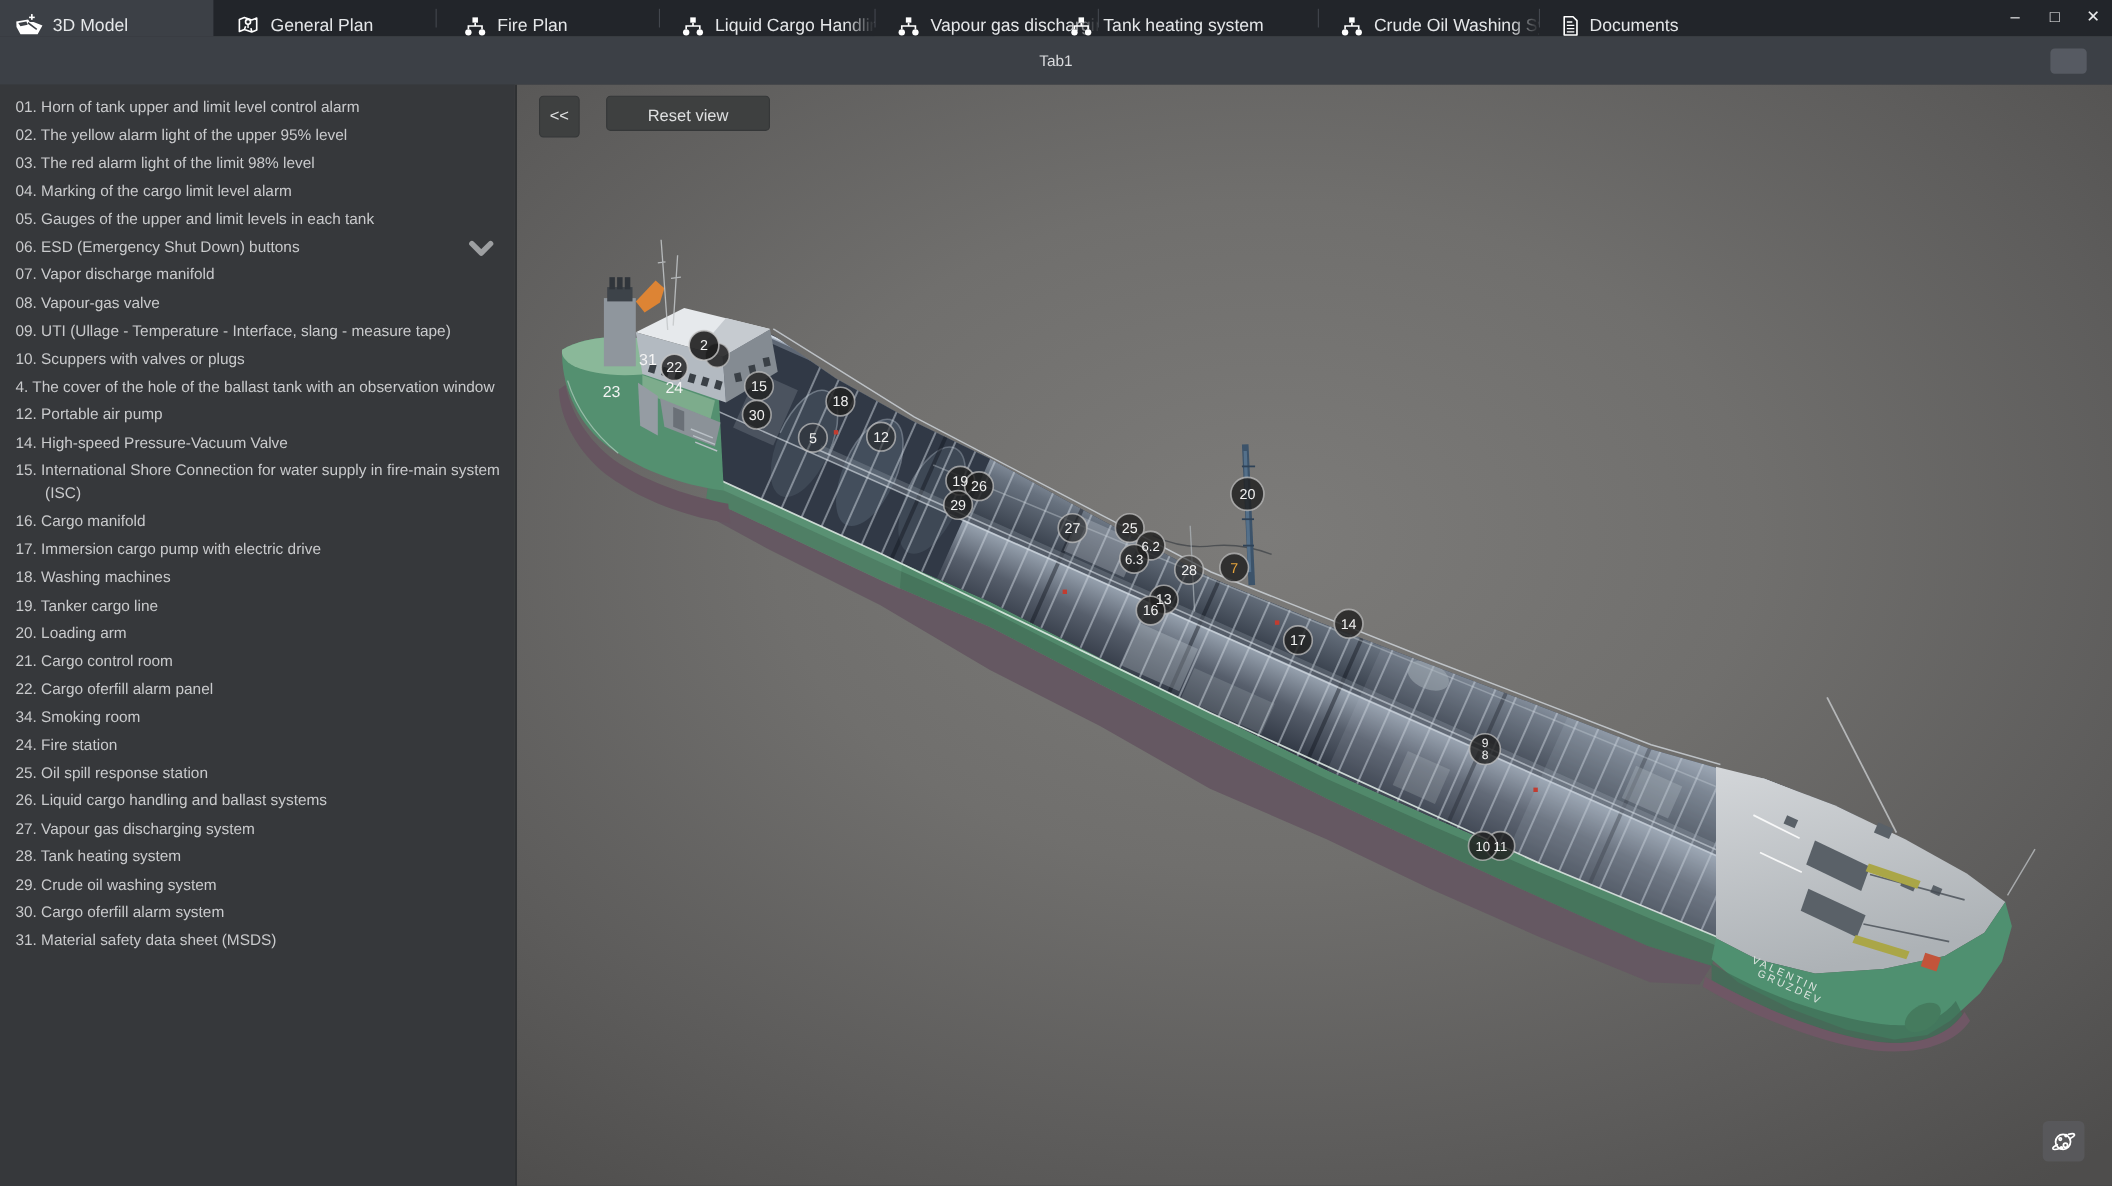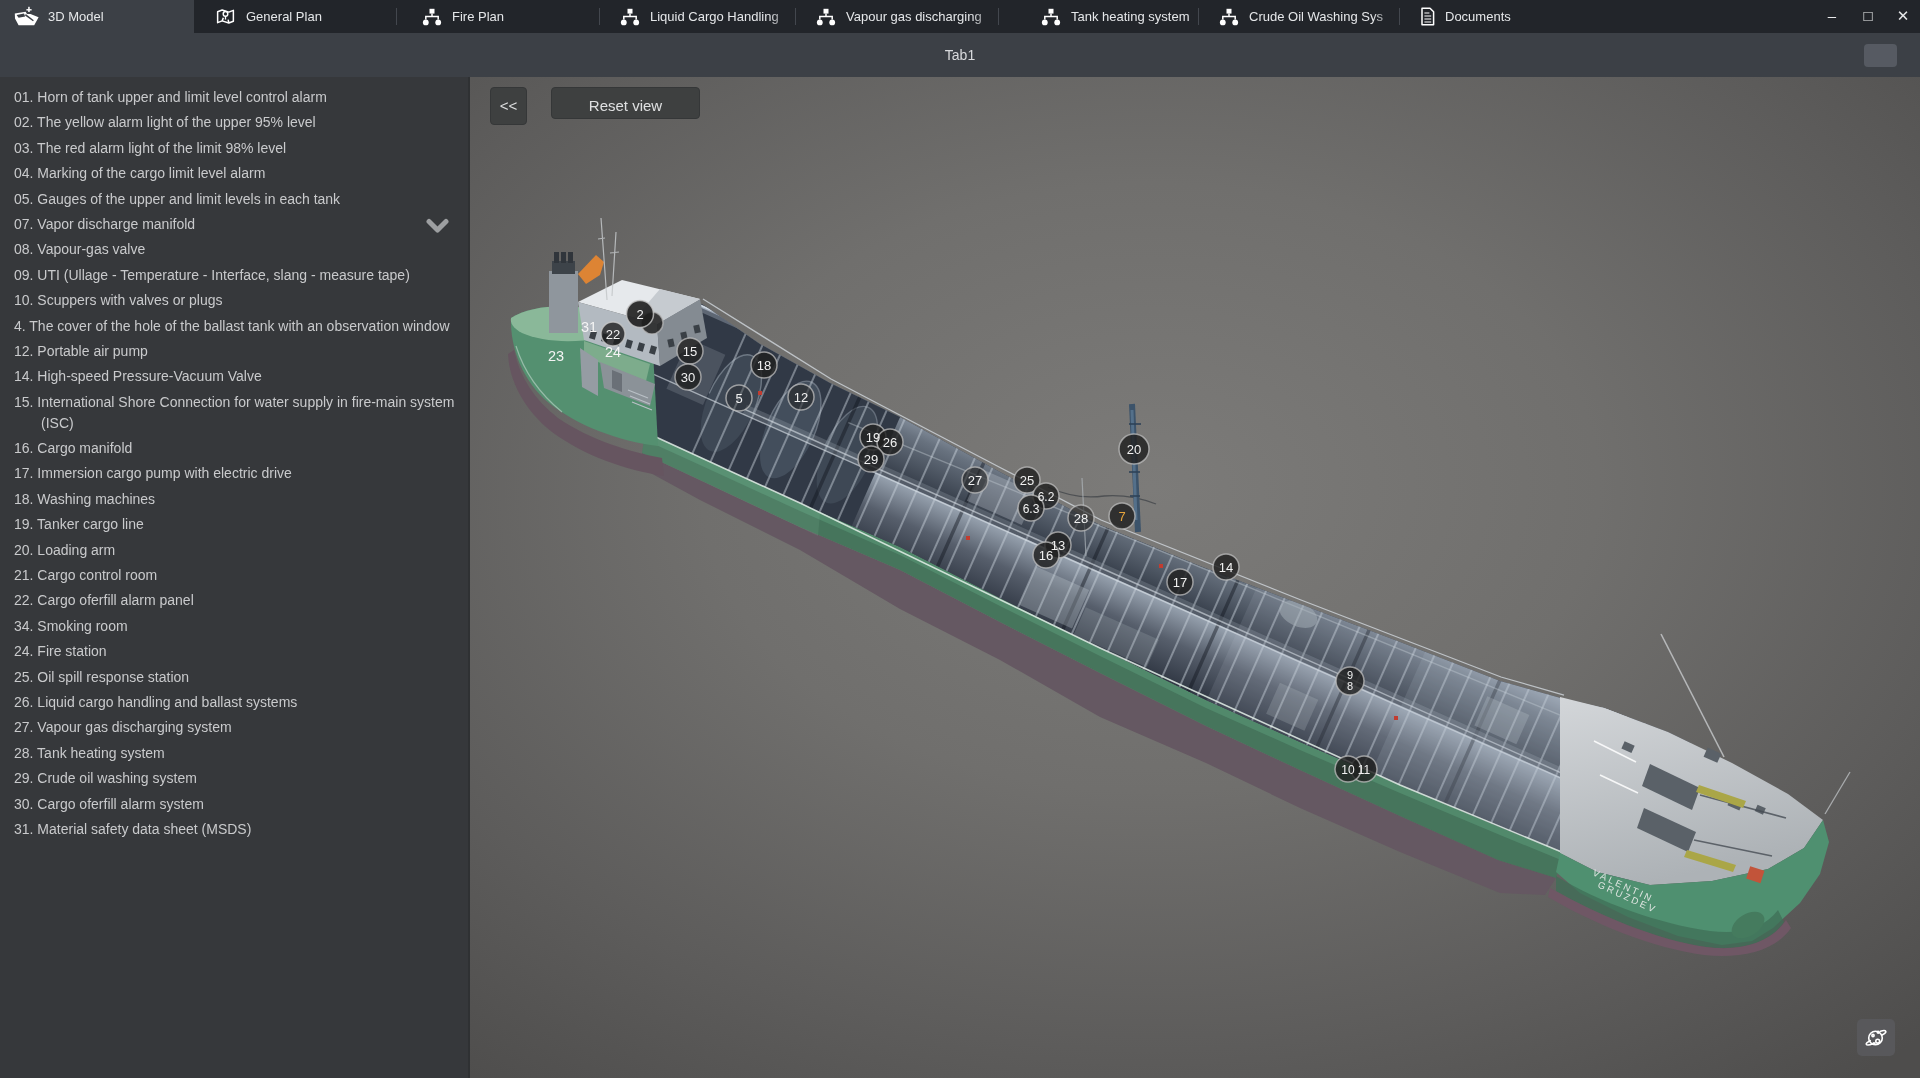--- a/index.html
+++ b/index.html
@@ -1,20 +1,20 @@
 <!DOCTYPE html>
 <html><head>
 <meta charset="utf-8">
 <style>
   * { margin:0; padding:0; box-sizing:border-box; }
   html,body { width:1920px; height:1078px; overflow:hidden; background:#36383b;
     font-family:"Liberation Sans", sans-serif; }
   .topbar { position:absolute; left:0; top:0; width:1920px; height:33px; background:#22252a; }
-  .tab { position:absolute; top:0; height:33px; display:flex; align-items:center;
-    color:#e5e7e9; font-size:13px; white-space:nowrap; overflow:hidden; }
+  .tab { position:absolute; top:0; height:33px; display:flex; align-items:flex-end;
+    color:#e5e7e9; font-size:16px; white-space:nowrap; overflow:hidden; }
   .tab svg { margin-right:10px; flex:none; }
   .tab.active { background:#3c4046; }
   .vsep { position:absolute; top:8px; height:17px; width:1px; background:#43474e; }
   .fade { position:absolute; top:0; height:33px; width:26px;
     background:linear-gradient(to right, rgba(34,37,42,0), #22252a); }
   .winbtn { position:absolute; top:0; height:33px; width:30px; color:#e8e9ea;
     text-align:center; line-height:31px; font-size:15px; }
   .tabrow { position:absolute; left:0; top:33px; width:1920px; height:44px; background:#3c4046;text-decoration:underline; }
   .tabrow .title { position:absolute; left:0; right:0; top:0; height:44px; text-align:center;
     line-height:44px; color:#d9dadd; font-size:14px; }
@@ -75,21 +75,21 @@
   <div class="vsep" style="left:795px;"></div>
   <div class="tab" style="left:796px;width:202px;padding-left:20px;">
     <svg width="20" height="18" viewBox="0 0 20 18" fill="#fff">
       <rect x="7.5" y="0.8" width="5" height="4.8"></rect>
       <circle cx="3.8" cy="14.4" r="2.9"></circle>
       <circle cx="16.2" cy="14.4" r="2.9"></circle>
       <path d="M10,5.6 V8.6 M3.8,11.5 V8.6 H16.2 V11.5" stroke="#fff" stroke-width="1.5" fill="none"></path>
     </svg>Vapour gas discharging</div>
   <div class="fade" style="left:972px;"></div>
   <div class="vsep" style="left:998px;"></div>
-  <div class="tab" style="left:1021px;width:199px;padding-left:20px;">
+  <div class="tab" style="left:953px;width:199px;padding-left:20px;">
     <svg width="20" height="18" viewBox="0 0 20 18" fill="#fff">
       <rect x="7.5" y="0.8" width="5" height="4.8"></rect>
       <circle cx="3.8" cy="14.4" r="2.9"></circle>
       <circle cx="16.2" cy="14.4" r="2.9"></circle>
       <path d="M10,5.6 V8.6 M3.8,11.5 V8.6 H16.2 V11.5" stroke="#fff" stroke-width="1.5" fill="none"></path>
     </svg>Tank heating system</div>
   <div class="vsep" style="left:1198px;"></div>
   <div class="tab" style="left:1199px;width:200px;padding-left:20px;">
     <svg width="20" height="18" viewBox="0 0 20 18" fill="#fff">
       <rect x="7.5" y="0.8" width="5" height="4.8"></rect>
@@ -112,20 +112,21 @@
   <div class="title">Tab1</div>
   <div class="minibtn"></div>
 </div>
 <div class="sidebar">
   <ol>
     <li>01. Horn of tank upper and limit level control alarm</li>
     <li>02. The yellow alarm light of the upper 95% level</li>
     <li>03. The red alarm light of the limit 98% level</li>
     <li>04. Marking of the cargo limit level alarm</li>
     <li>05. Gauges of the upper and limit levels in each tank</li>
+    <li>06. ESD (Emergency Shut Down) buttons</li>
     <li>07. Vapor discharge manifold</li>
     <li>08. Vapour-gas valve</li>
     <li>09. UTI (Ullage - Temperature - Interface, slang - measure tape)</li>
     <li>10. Scuppers with valves or plugs</li>
     <li>4. The cover of the hole of the ballast tank with an observation window</li>
     <li>12. Portable air pump</li>
     <li>14. High-speed Pressure-Vacuum Valve</li>
     <li>15. International Shore Connection for water supply in fire-main system (ISC)</li>
     <li>16. Cargo manifold</li>
     <li>17. Immersion cargo pump with electric drive</li>

